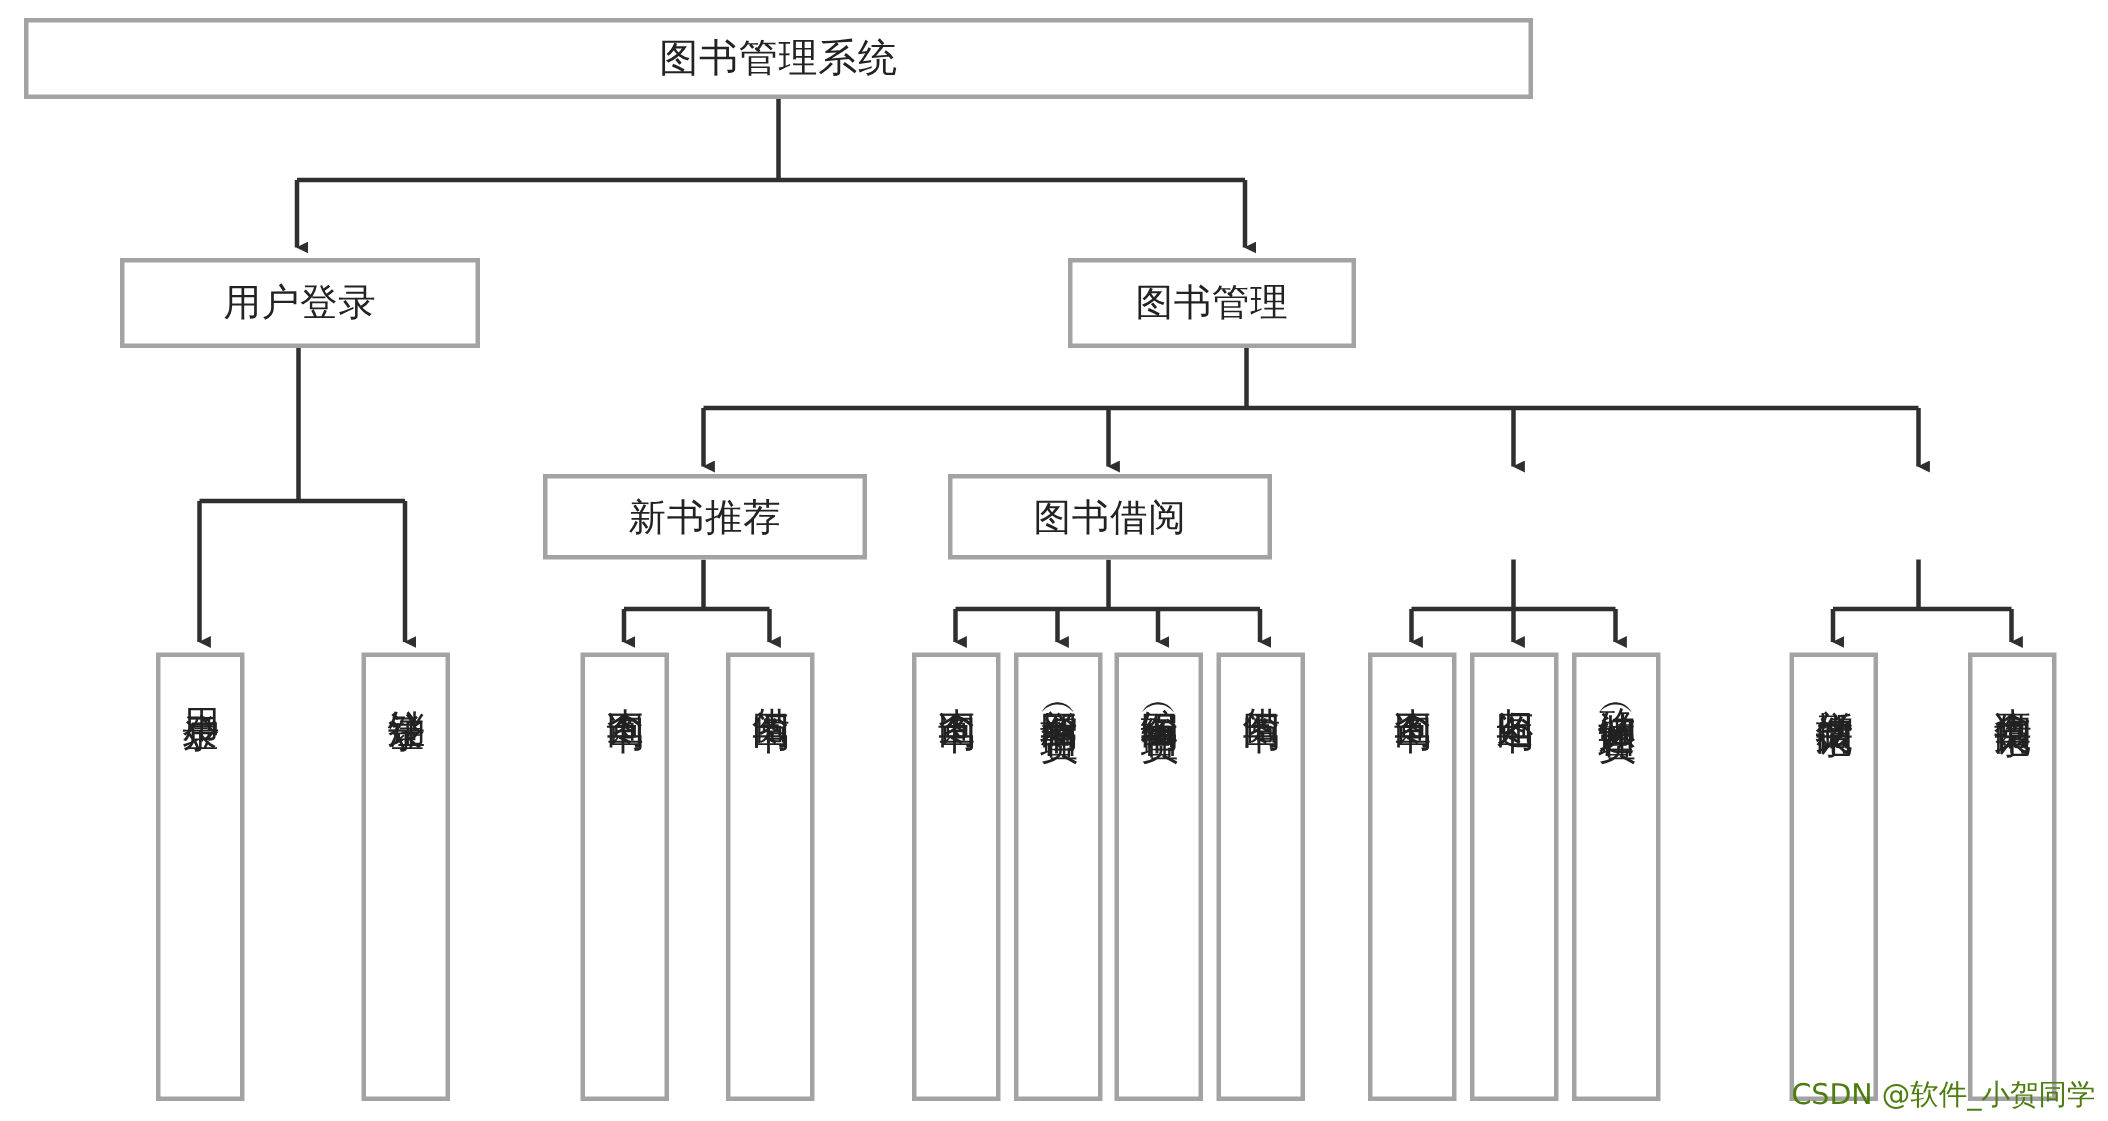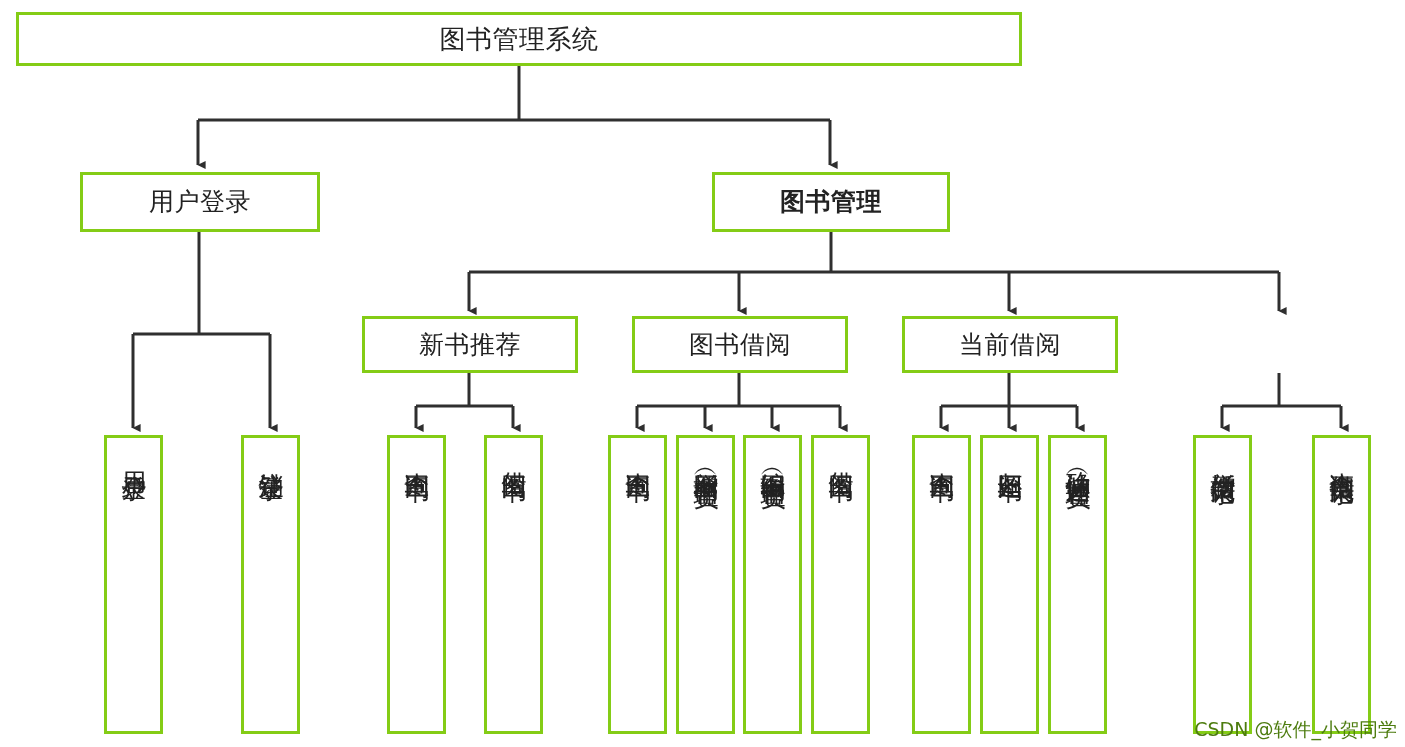--- a/index.html
+++ b/index.html
@@ -22,21 +22,21 @@
     position: absolute;
     left: 0;
     top: 0;
     width: 1405px;
     height: 747px;
     pointer-events: none;
   }
   .node {
     position: absolute;
     box-sizing: border-box;
-    border: 3px solid #84cc16;
+    border: 3px solid #a3a3a3;
     background: #ffffff;
     display: flex;
     align-items: center;
     justify-content: center;
     color: #222222;
   }
   .node-label {
     display: block;
     text-align: center;
     line-height: 1.18;
@@ -128,32 +128,29 @@
     </g>
   </svg>
 
   <div class="node root horizontal" style="left:16px; top:12px; width:1006px; height:54px;">
     <span class="node-label">图书管理系统</span>
   </div>
 
   <div class="node horizontal" style="left:80px; top:172px; width:240px; height:60px;">
     <span class="node-label">用户登录</span>
   </div>
-  <div class="node horizontal" style="left:712px; top:172px; width:238px; height:60px;font-weight:bold;">
+  <div class="node horizontal" style="left:712px; top:172px; width:192px; height:60px;">
     <span class="node-label">图书管理</span>
   </div>
 
   <div class="node horizontal" style="left:632px; top:316px; width:216px; height:57px;">
     <span class="node-label">图书借阅</span>
   </div>
   <div class="node horizontal" style="left:362px; top:316px; width:216px; height:57px;">
     <span class="node-label">新书推荐</span>
-  </div>
-  <div class="node horizontal" style="left:902px; top:316px; width:216px; height:57px;">
-    <span class="node-label">当前借阅</span>
   </div>
 
   <div class="node vertical" style="left:104px; top:435px; width:59px; height:299px;">
     <span class="node-label">用户登录</span>
   </div>
   <div class="node vertical" style="left:241px; top:435px; width:59px; height:299px;">
     <span class="node-label">注销登录</span>
   </div>
 
   <div class="node vertical" style="left:387px; top:435px; width:59px; height:299px;">

